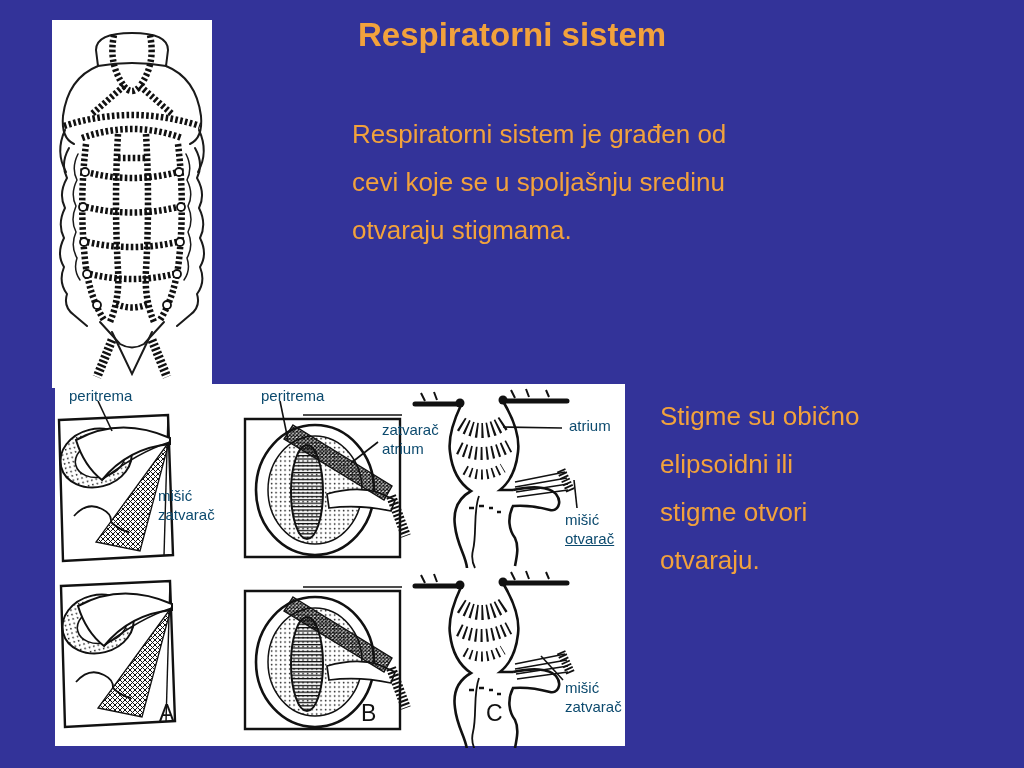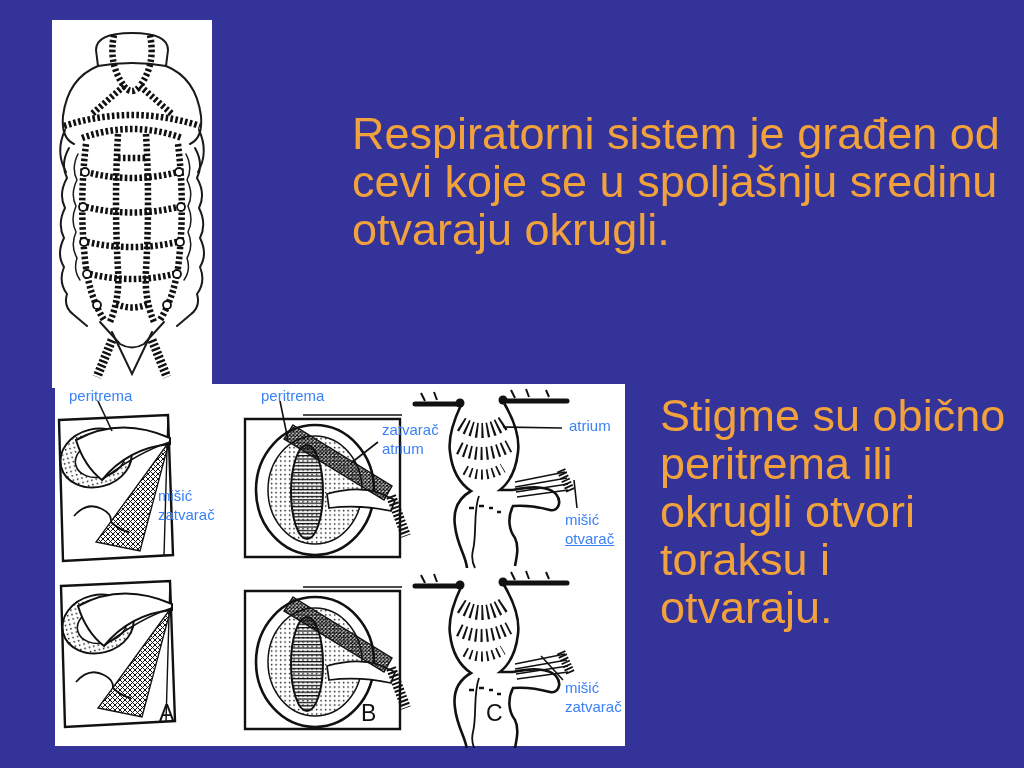--- a/index.html
+++ b/index.html
@@ -3,25 +3,25 @@
 <meta charset="utf-8">
 <style>
   * { margin:0; padding:0; box-sizing:border-box; }
   html,body { width:1024px; height:768px; }
   body { font-family:"Liberation Sans", sans-serif; }
   .slide { position:relative; width:1024px; height:768px; background:#333399; overflow:hidden; }
   .fig { position:absolute; background:#ffffff; }
   .fig-top { left:52px; top:20px; width:160px; height:368px; }
   .fig-bottom { left:55px; top:384px; width:570px; height:362px; }
   .slide-title { position:absolute; left:358px; top:16px; font-size:33px; font-weight:bold; color:#F2A23C; white-space:nowrap; }
-  .para { position:absolute; color:#F2A23C; font-size:45px; line-height:48px; }
+  .para { position:absolute; color:#F2A23C; font-size:26px; line-height:48px; }
   .para1 { left:352px; top:110px; }
   .para2 { left:660px; top:392px; }
   .tline { white-space:nowrap; }
-  .lbl { position:absolute; color:#3b82f6; font-size:15px; line-height:19px; white-space:nowrap; }
+  .lbl { position:absolute; color:#0c4a6e; font-size:15px; line-height:19px; white-space:nowrap; }
   .letter { position:absolute; color:#111; font-size:23px; }
   svg { display:block; }
 </style>
 </head>
 <body>
 
 <div class="slide">
 
   <div class="fig fig-top">
     <svg viewBox="0 0 160 368" width="160" height="368">
@@ -166,28 +166,28 @@
     </span>
     <span class="lbl" style="left:510px; top:294px;">
       <span style="display:block;">mišić</span>
       <span style="display:block;">zatvarač</span>
     </span>
     <span class="letter" style="left:104px; top:316px;">A</span>
     <span class="letter" style="left:306px; top:316px;">B</span>
     <span class="letter" style="left:431px; top:316px;">C</span>
   </div>
 
+  <div class="slide-title">Respiratorni sistem</div>
 
   <div class="para para1">
     <div class="tline">Respiratorni sistem je građen od</div>
     <div class="tline">cevi koje se u spoljašnju sredinu</div>
-    <div class="tline">otvaraju okrugli.</div>
+    <div class="tline">otvaraju stigmama.</div>
   </div>
 
   <div class="para para2">
     <div class="tline">Stigme su obično</div>
-    <div class="tline">peritrema ili</div>
-    <div class="tline">okrugli otvori</div>
-    <div class="tline">toraksu i</div>
+    <div class="tline">elipsoidni ili</div>
+    <div class="tline">stigme otvori</div>
     <div class="tline">otvaraju.</div>
   </div>
 
 </div>
 
 </body></html>

